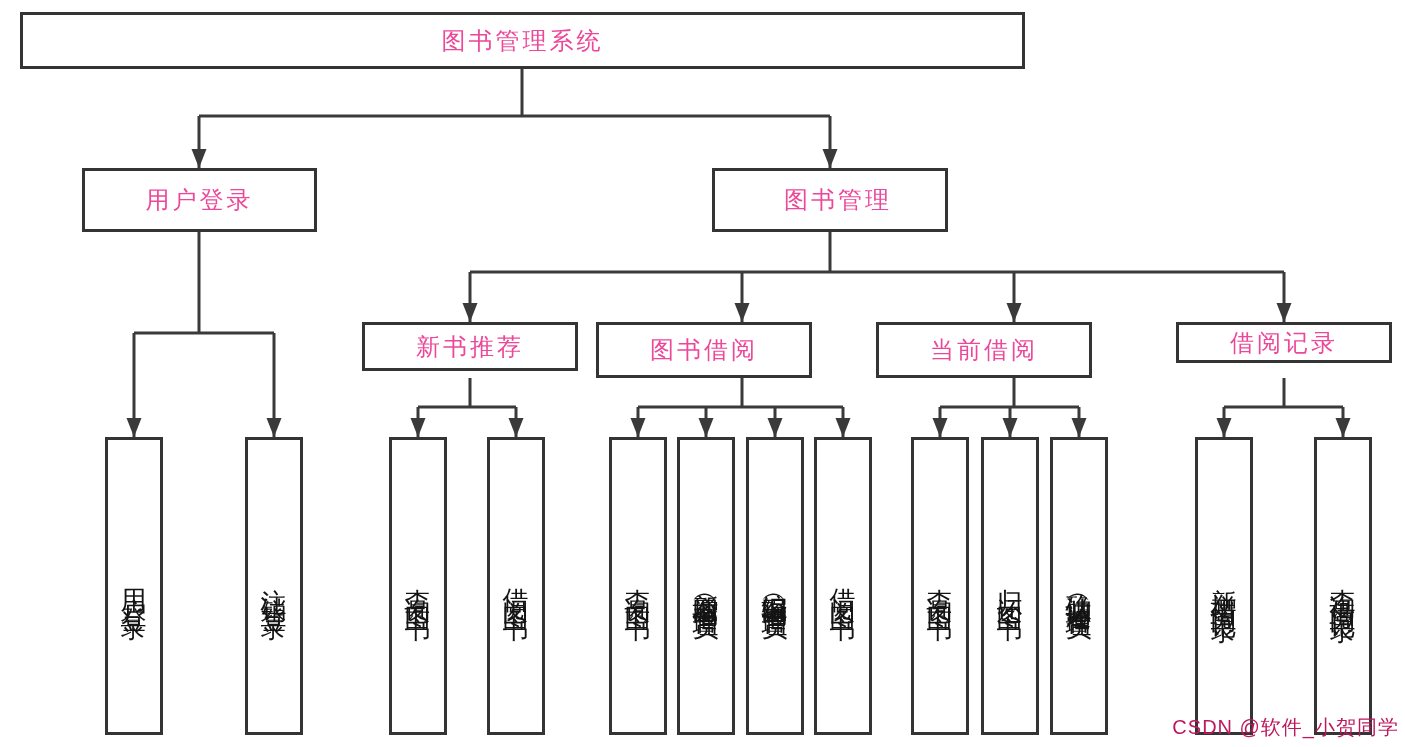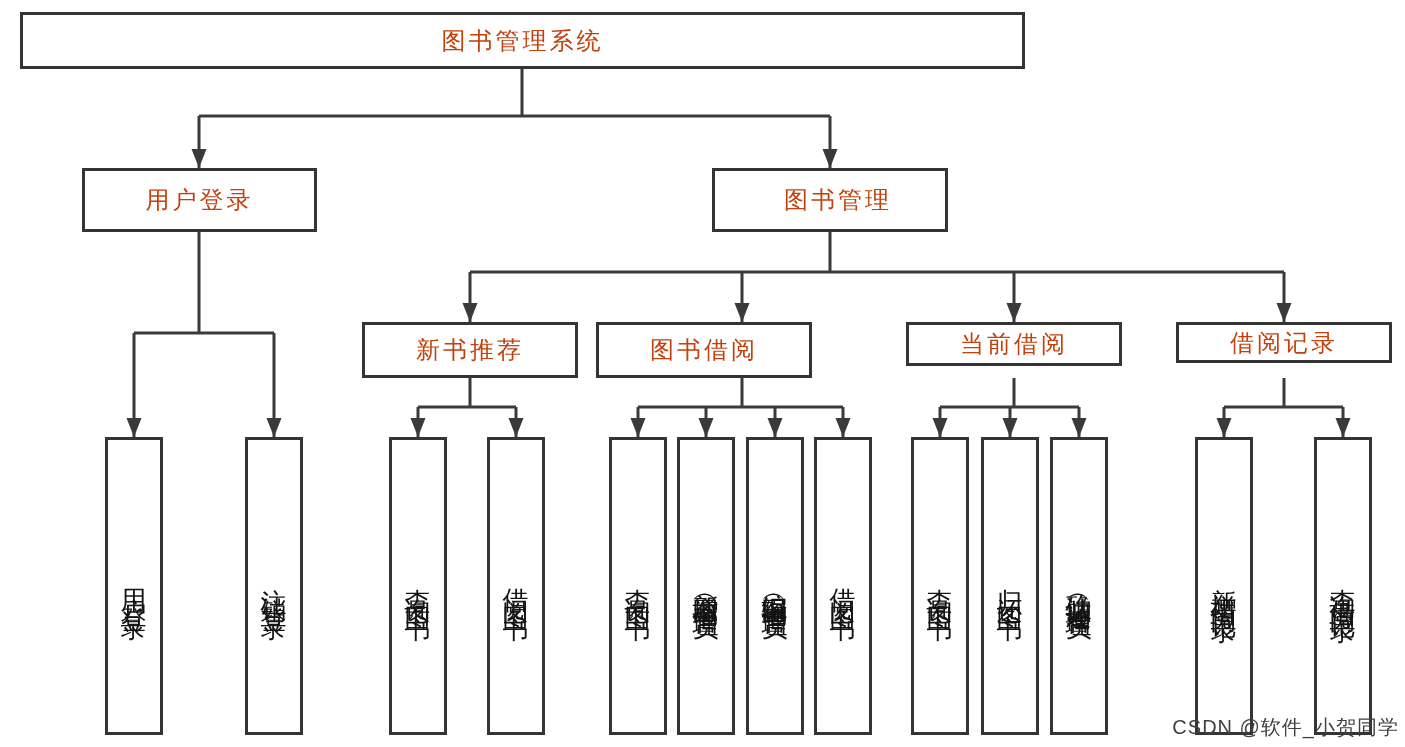--- a/index.html
+++ b/index.html
@@ -19,21 +19,21 @@
   .hbox {
     position: absolute;
     box-sizing: border-box;
     border: 3px solid #343434;
     background: #ffffff;
     display: flex;
     align-items: center;
     justify-content: center;
     font-size: 24px;
     letter-spacing: 3px;
-    color: #c2410c;
+    color: #ec4899;
     white-space: nowrap;
   }
   .vbox {
     position: absolute;
     box-sizing: border-box;
     border: 3px solid #343434;
     background: #ffffff;
     width: 58px;
     height: 298px;
     top: 437px;
@@ -46,21 +46,21 @@
     text-orientation: mixed;
     font-size: 26px;
     line-height: 1;
     color: #141414;
   }
   .watermark {
     position: absolute;
     right: 6px;
     bottom: 6px;
     font-size: 20px;
-    color: #404040;
+    color: #be185d;
     letter-spacing: 1px;
     white-space: nowrap;
   }
 </style>
 </head>
 <body>
 
 <div class="canvas">
 
   <svg class="connectors" viewBox="0 0 1405 747" aria-hidden="true">
@@ -98,27 +98,27 @@
     <span>图书管理系统</span>
   </div>
 
   <div class="hbox" style="left:82px; top:168px; width:235px; height:64px;">
     <span>用户登录</span>
   </div>
   <div class="hbox" style="left:712px; top:168px; width:236px; height:64px;padding-left:16px;">
     <span>图书管理</span>
   </div>
 
-  <div class="hbox" style="left:362px; top:322px; width:216px; height:56px;">
+  <div class="hbox" style="left:362px; top:322px; width:216px; height:49px;">
     <span>新书推荐</span>
   </div>
   <div class="hbox" style="left:596px; top:322px; width:216px; height:56px;">
     <span>图书借阅</span>
   </div>
-  <div class="hbox" style="left:906px; top:322px; width:216px; height:44px;">
+  <div class="hbox" style="left:876px; top:322px; width:216px; height:56px;">
     <span>当前借阅</span>
   </div>
   <div class="hbox" style="left:1176px; top:322px; width:216px; height:41px;">
     <span>借阅记录</span>
   </div>
 
   <div class="vbox" style="left:105px;">
     <span class="vlabel" style="letter-spacing: 9px;">用户登录</span>
   </div>
   <div class="vbox" style="left:245px;">

